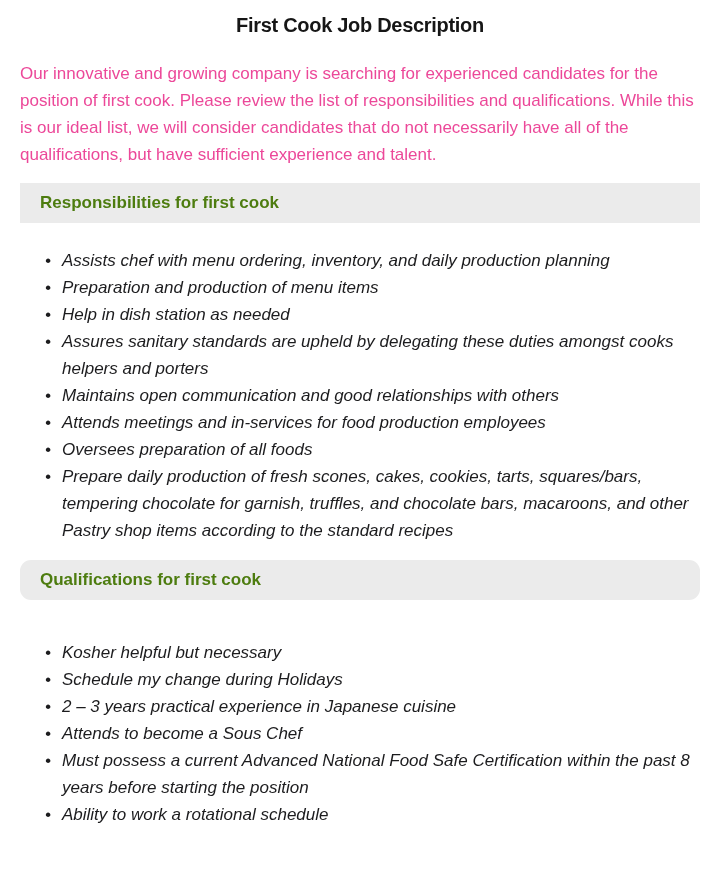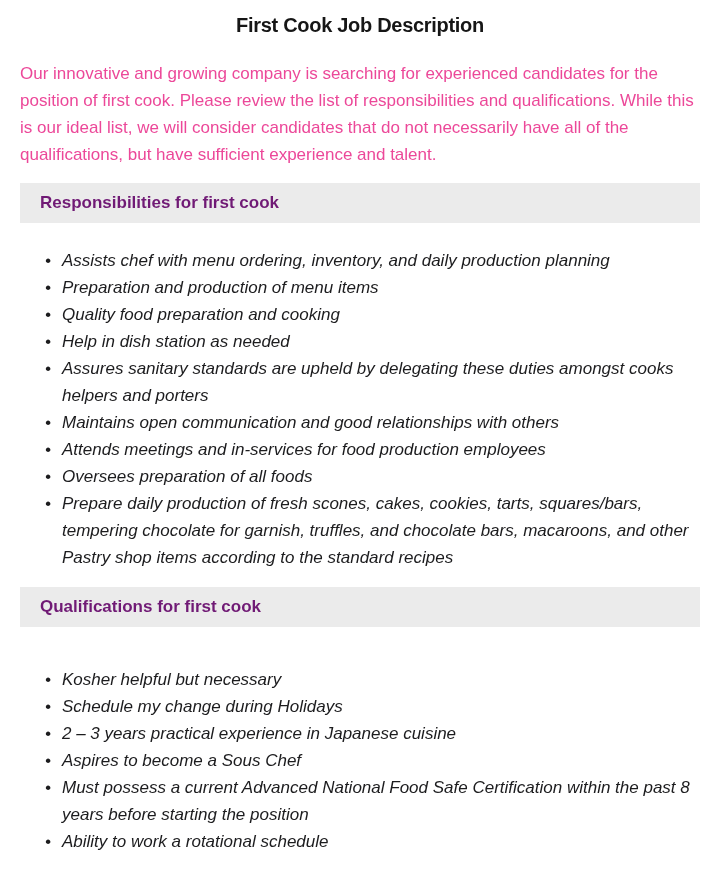--- a/index.html
+++ b/index.html
@@ -36,26 +36,27 @@
     color: #ec4899;
   }
   .section-header {
     margin: 15px 0 0 0;
     background: #ebebeb;
     height: 40px;
     line-height: 40px;
     padding: 0 20px;
     font-size: 17px;
     font-weight: 700;
-    color: #701a75;
+    color: #4d7c0f;
     white-space: nowrap;
     overflow: hidden;
   }
   .section-header.second {
     margin-top: 16px;
+    border-radius: 11px;
   }
   ul.bullet-list {
     list-style: none;
     margin: 24px 0 0 0;
     padding: 0 0 0 42px;
     font-size: 17px;
     line-height: 27px;
   }
   ul.bullet-list.second {
     margin-top: 39px;
@@ -84,35 +85,34 @@
 
   <p class="intro">Our innovative and growing company is searching for experienced candidates for the position of first cook. Please review the list of responsibilities and qualifications. While this is our ideal list, we will consider candidates that do not necessarily have all of the qualifications, but have sufficient experience and talent.</p>
 
   <div class="section-header">
     <span>Responsibilities for first cook</span>
   </div>
 
   <ul class="bullet-list">
     <li>Assists chef with menu ordering, inventory, and daily production planning</li>
     <li>Preparation and production of menu items</li>
-    <li>Quality food preparation and cooking</li>
     <li>Help in dish station as needed</li>
     <li>Assures sanitary standards are upheld by delegating these duties amongst cooks helpers and porters</li>
     <li>Maintains open communication and good relationships with others</li>
     <li>Attends meetings and in-services for food production employees</li>
     <li>Oversees preparation of all foods</li>
     <li>Prepare daily production of fresh scones, cakes, cookies, tarts, squares/bars, tempering chocolate for garnish, truffles, and chocolate bars, macaroons, and other Pastry shop items according to the standard recipes</li>
   </ul>
 
   <div class="section-header second">
     <span>Qualifications for first cook</span>
   </div>
 
   <ul class="bullet-list second">
     <li>Kosher helpful but necessary</li>
     <li>Schedule my change during Holidays</li>
     <li>2 – 3 years practical experience in Japanese cuisine</li>
-    <li>Aspires to become a Sous Chef</li>
+    <li>Attends to become a Sous Chef</li>
     <li>Must possess a current Advanced National Food Safe Certification within the past 8 years before starting the position</li>
     <li>Ability to work a rotational schedule</li>
   </ul>
 
 </div>
 
 </body></html>

